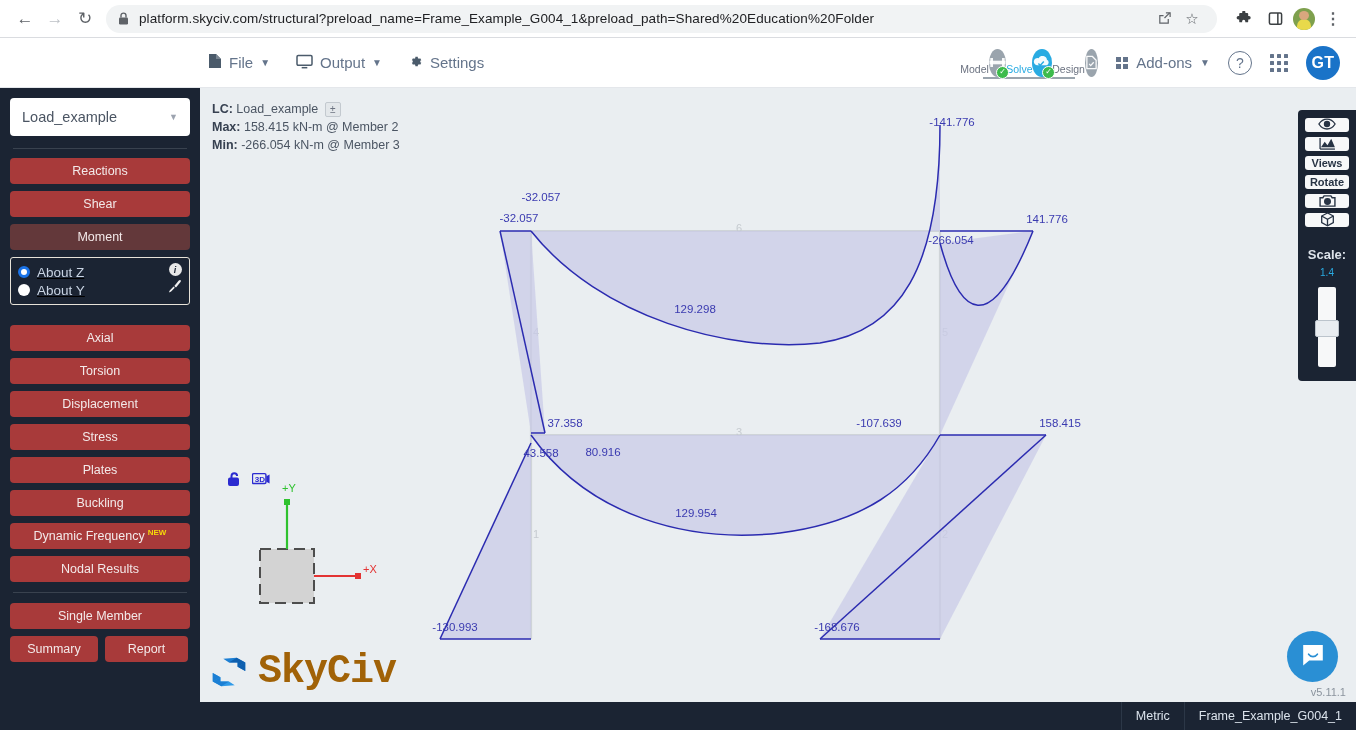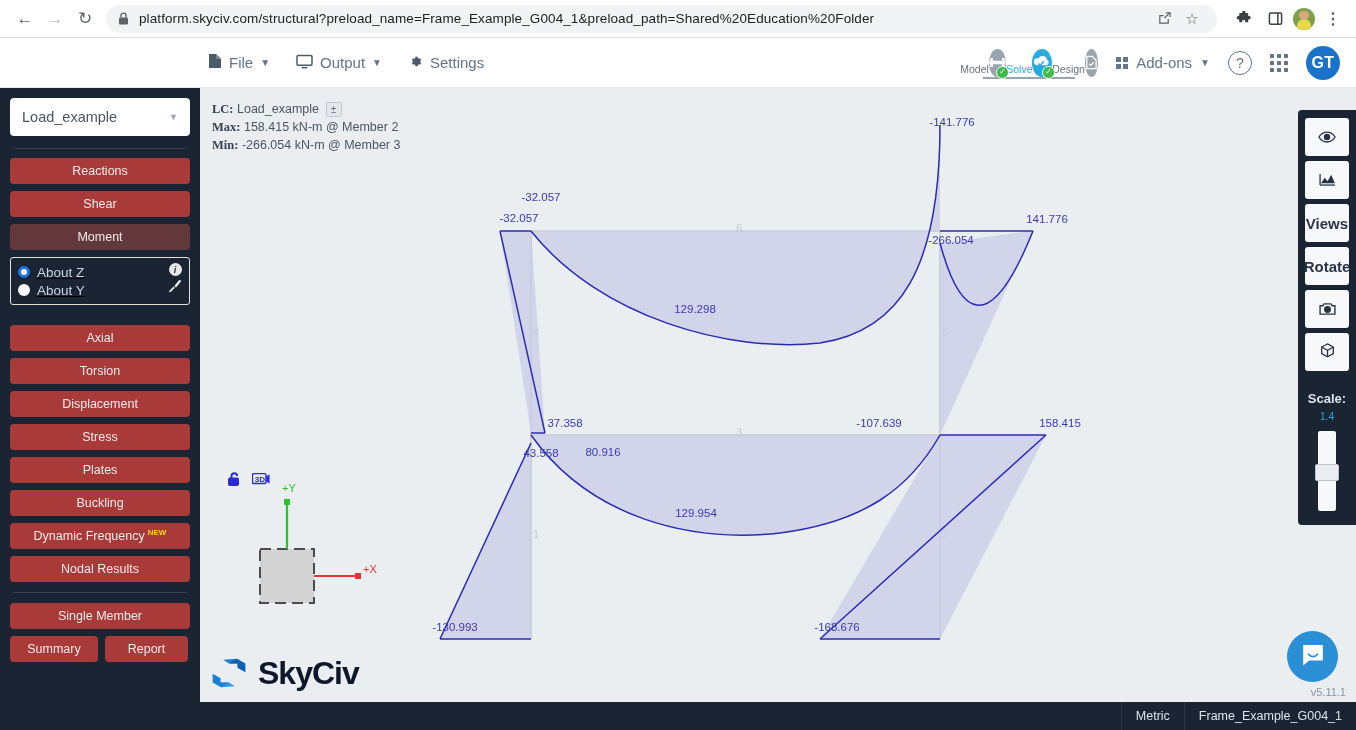--- a/index.html
+++ b/index.html
@@ -207,21 +207,21 @@
   .viewport {
     position: absolute; top: 88px; left: 200px;
     width: 1156px; height: 614px;
     background: #eaeef1;
     overflow: hidden;
   }
   .lc-info {
     position: absolute; left: 12px; top: 12px;
     font-size: 12.5px; color: #4b5563; line-height: 18px;
   }
-  .lc-info b { color: #374151; font-weight: bold; font-family: Liberation Serif, serif; }
+  .lc-info b { color: #374151; font-weight: bold; }
   .pm-badge {
     display: inline-flex; align-items: center; justify-content: center;
     width: 16px; height: 15px;
     border: 1px solid #c3c9cf; border-radius: 2px;
     background: #e3e7ea; color: #6b7280;
     font-size: 10px; margin-left: 3px; vertical-align: middle;
   }
   svg.diagram { position: absolute; left: 0; top: 0; }
   .dlabel {
     font-family: "Liberation Sans", sans-serif;
@@ -238,42 +238,43 @@
 
   .vp-icons {
     position: absolute; left: 27px; top: 383px;
     display: flex; gap: 9px; align-items: center;
   }
   .logo-wrap {
     position: absolute; left: 8px; bottom: 8px;
     display: flex; align-items: center; gap: 8px;
   }
   .logo-text {
-    font-size: 32px; font-weight: bold; color: #0f172a;
+    font-size: 40px; font-weight: bold; color: #a16207;
     letter-spacing: -1px;
+    font-family: Liberation Mono, monospace;
   }
   .version {
     position: absolute; right: 10px; bottom: 4px;
     font-size: 11px; color: #8b949e;
   }
 
   
   .right-panel {
     position: absolute; right: 0; top: 110px;
     width: 58px; padding: 8px 0 14px 0;
     background: #1b2433;
     border-radius: 4px 0 0 4px;
     display: flex; flex-direction: column; align-items: center;
     gap: 5px;
   }
   .rp-btn {
-    width: 44px; height: 38px;
+    width: 44px; height: 14px;
     background: #f7f8f9; border-radius: 3px;
     display: flex; align-items: center; justify-content: center;
-    font-size: 15px; color: #283445; font-weight: bold;
+    font-size: 11px; color: #283445; font-weight: bold;
   }
   .rp-scale-label {
     color: #dde3ea; font-size: 13px; font-weight: bold; margin-top: 15px;
   }
   .rp-scale-val { color: #29abe2; font-size: 10px; margin-bottom: 4px; }
   .slider {
     width: 18px; height: 80px;
     background: #f7f8f9; border-radius: 2px;
     position: relative;
   }

